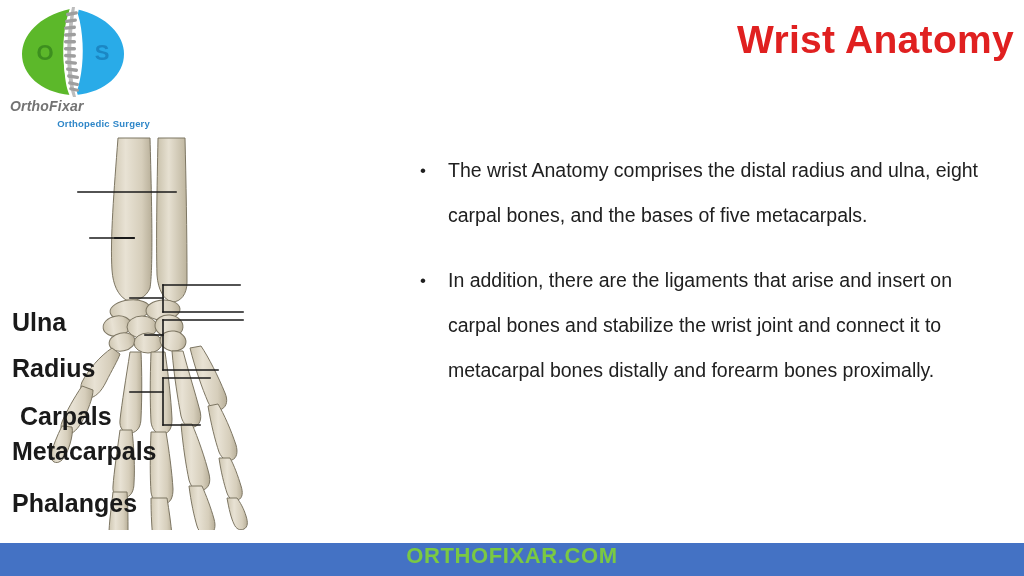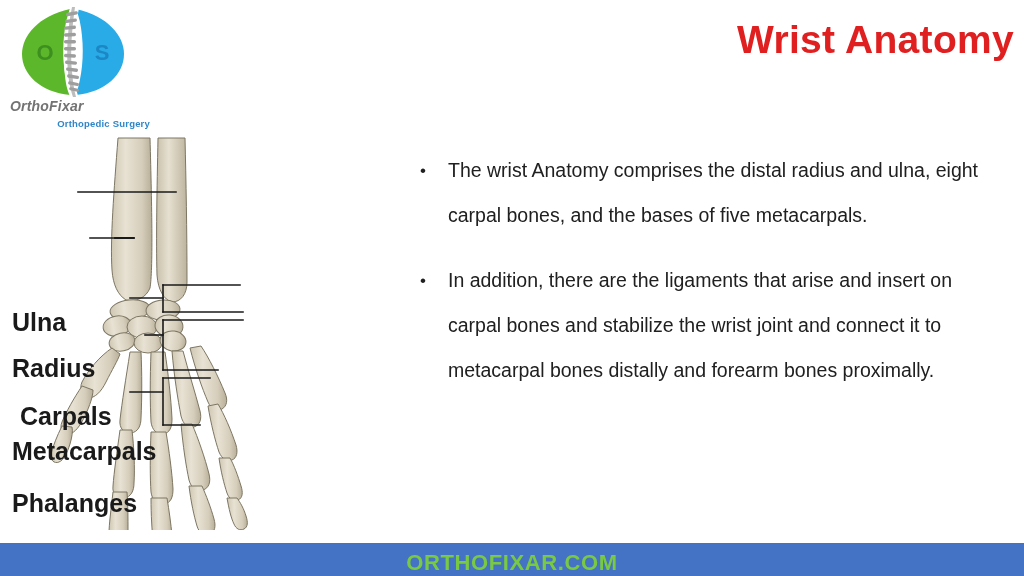--- a/index.html
+++ b/index.html
@@ -66,21 +66,21 @@
   .bullet-text {
     flex:1 1 auto;
     font-size:19.5px; color:#202020;
     line-height:45px; text-align:left;
   }
 
   
   #footer-banner {
     position:absolute; left:0; top:543px; width:1024px; height:33px;
     background:#4472c4;
-    display:flex; align-items:flex-end; justify-content:center;
+    display:flex; align-items:flex-start; justify-content:center;
   }
   #footer-text {
     font-size:22px; font-weight:bold; color:#7ac943; letter-spacing:.6px;
   }
 </style>
 </head>
 <body>
 
 <div id="logo-block">
   <svg id="logo-mark" viewBox="0 0 110 92">

